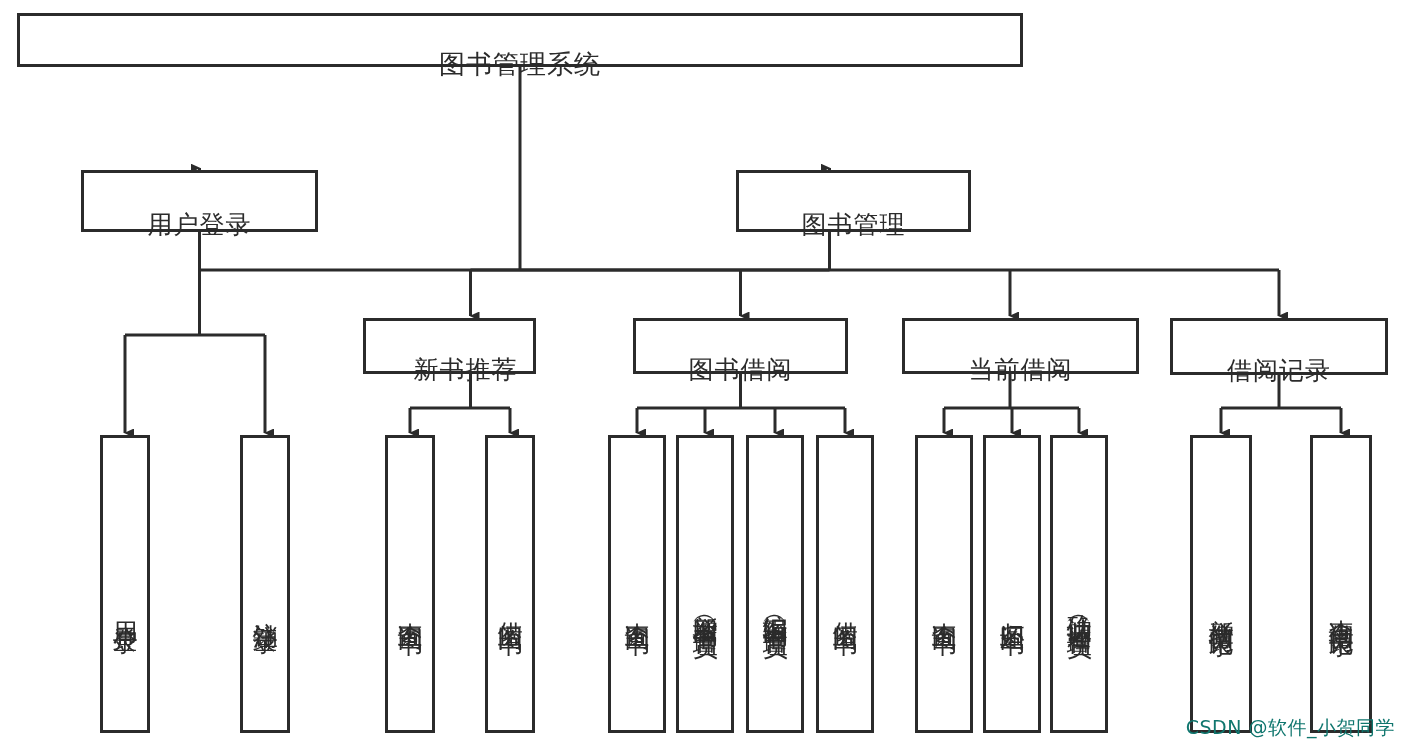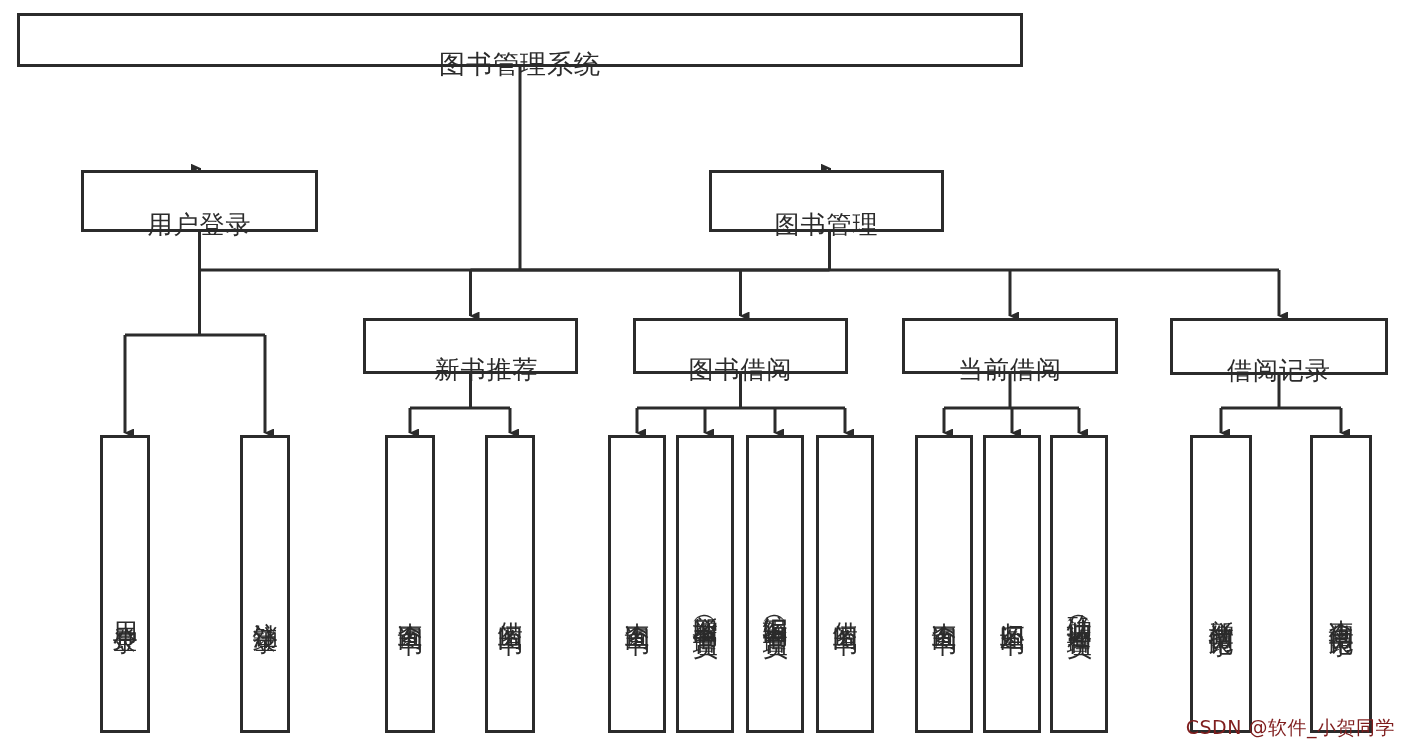--- a/index.html
+++ b/index.html
@@ -3,21 +3,21 @@
 <meta charset="utf-8">
 <style>
   html,body{margin:0;padding:0;background:#ffffff;}
   body{width:1405px;height:747px;overflow:hidden;font-family:"DejaVu Sans","Liberation Sans",sans-serif;}
   #diagram-root{position:relative;width:1405px;height:747px;background:#ffffff;}
   svg.connectors{position:absolute;left:0;top:0;width:1405px;height:747px;}
   .node{position:absolute;box-sizing:border-box;background:#ffffff;border:3px solid #2b2b2b;display:flex;align-items:center;justify-content:center;}
   .node .label{color:#2b2b2b;font-size:25px;line-height:1.18;letter-spacing:1px;text-align:center;white-space:nowrap;margin-top:48px;}
   .node.vertical .label{writing-mode:vertical-rl;text-orientation:upright;white-space:nowrap;letter-spacing:3px;}
   .node.root .label{font-size:26px;}
-  .watermark{position:absolute;right:10px;bottom:6px;color:#7f1d1d;font-size:19px;letter-spacing:.5px;white-space:nowrap;}
+  .watermark{position:absolute;right:10px;bottom:6px;color:#0f766e;font-size:19px;letter-spacing:.5px;white-space:nowrap;}
 </style>
 </head>
 <body>
 
 <div id="diagram-root">
   <svg class="connectors" viewBox="0 0 1405 747">
     <defs>
       <marker id="arrowhead" markerWidth="9" markerHeight="10" refX="4.5" refY="9" orient="auto" markerUnits="userSpaceOnUse">
         <path d="M0,0 L9,0 L4.5,10 Z" fill="#2b2b2b"></path>
       </marker>
@@ -58,30 +58,30 @@
         <line x1="1341" y1="408" x2="1341" y2="433" stroke="#2b2b2b" stroke-width="3" marker-end="url(#arrowhead)"></line>
       </g>
   </svg>
   <div id="node-layer">
       <div class="node root" style="left: 17px; top: 13px; width: 1006px; height: 54px; border-color: rgb(43, 43, 43);">
         <span class="label">图书管理系统</span>
       </div>
       <div class="node" style="left: 81px; top: 170px; width: 237px; height: 62px; border-color: rgb(43, 43, 43);">
         <span class="label">用户登录</span>
       </div>
-      <div class="node" style="left: 709px; top: 170px; width: 235px; height: 62px; border-color: rgb(43, 43, 43);">
+      <div class="node" style="left: 736px; top: 170px; width: 235px; height: 62px; border-color: rgb(43, 43, 43);">
         <span class="label">图书管理</span>
       </div>
-      <div class="node" style="left: 363px; top: 318px; width: 215px; height: 56px; border-color: rgb(43, 43, 43); padding-left: 32px;">
+      <div class="node" style="left: 363px; top: 318px; width: 173px; height: 56px; border-color: rgb(43, 43, 43); padding-left: 32px;">
         <span class="label">新书推荐</span>
       </div>
       <div class="node" style="left: 633px; top: 318px; width: 215px; height: 56px; border-color: rgb(43, 43, 43); align-items: center;">
         <span class="label">图书借阅</span>
       </div>
-      <div class="node" style="left: 902px; top: 318px; width: 216px; height: 56px; border-color: rgb(43, 43, 43);">
+      <div class="node" style="left: 902px; top: 318px; width: 237px; height: 56px; border-color: rgb(43, 43, 43);">
         <span class="label">当前借阅</span>
       </div>
       <div class="node" style="left: 1170px; top: 318px; width: 218px; height: 57px; border-color: rgb(43, 43, 43);">
         <span class="label">借阅记录</span>
       </div>
       <div class="node vertical" style="left: 100px; top: 435px; width: 50px; height: 298px; border-color: rgb(43, 43, 43);">
         <span class="label">用户登录</span>
       </div>
       <div class="node vertical" style="left: 240px; top: 435px; width: 50px; height: 298px; border-color: rgb(43, 43, 43);">
         <span class="label">注销登录</span>

